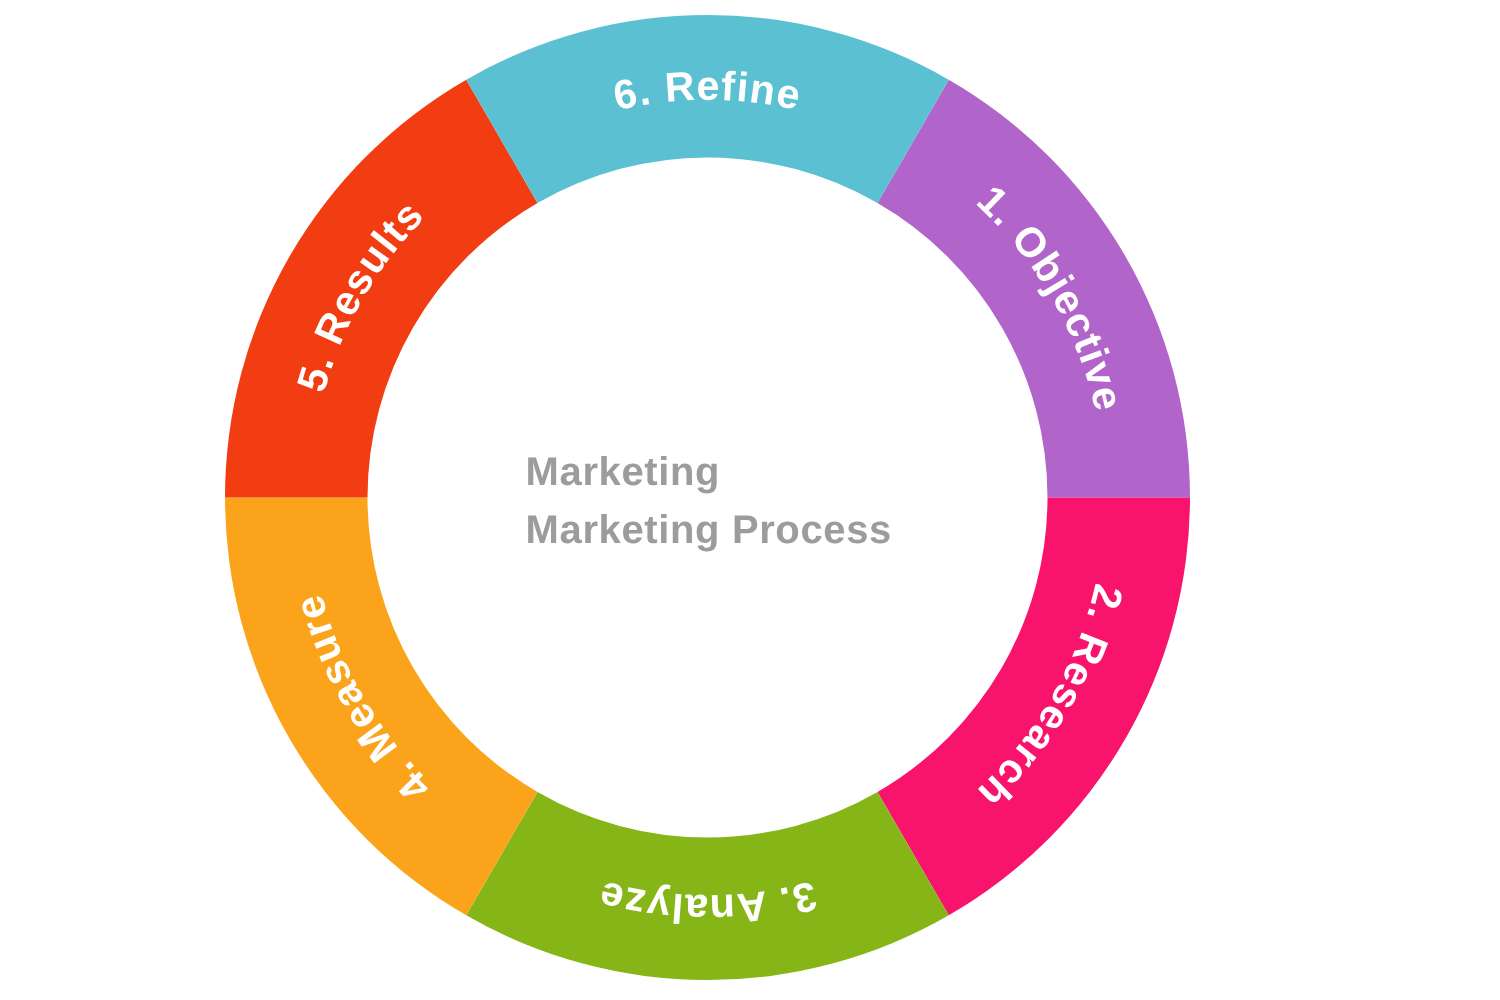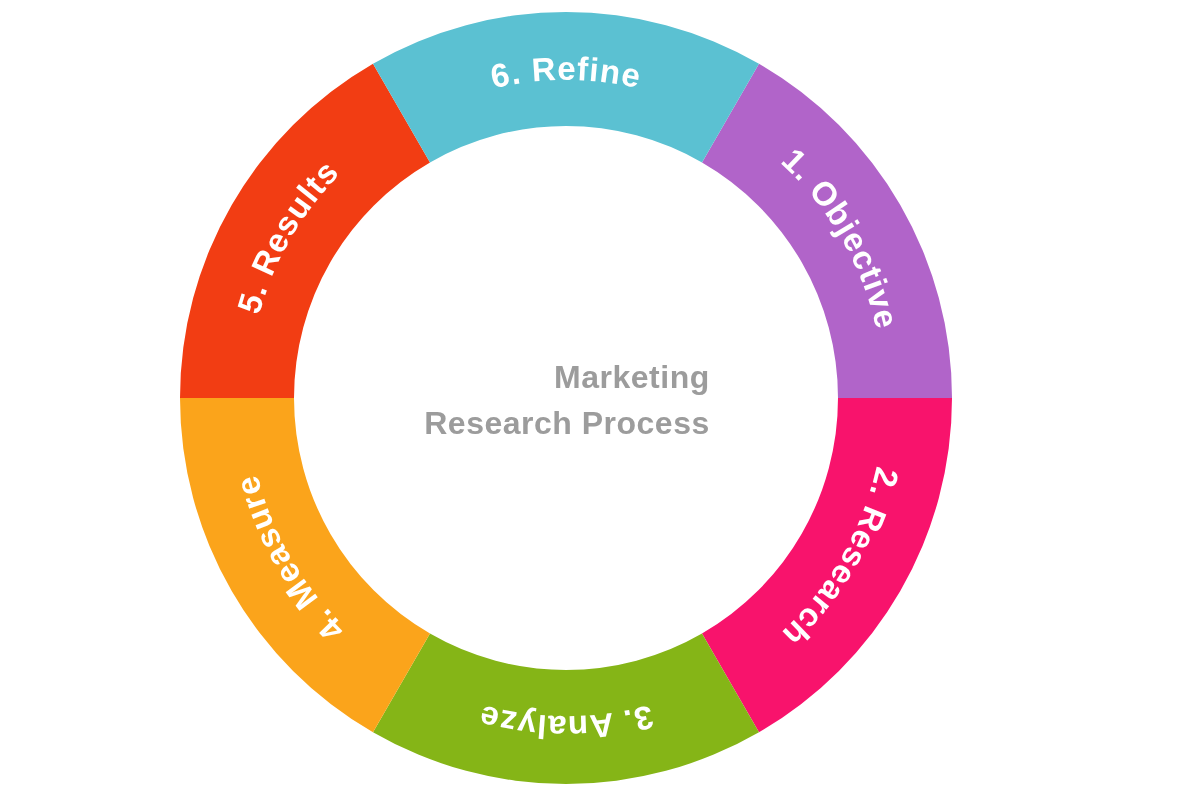--- a/index.html
+++ b/index.html
@@ -27,21 +27,21 @@
     font-weight: 700;
     font-size: 33px;
     letter-spacing: 1px;
     fill: #ffffff;
   }
   .center-title {
     position: absolute;
     left: 567px;
     top: 400px;
     transform: translate(-50%, -50%);
-    text-align: right;
+    text-align: left;
     font-weight: 700;
     font-size: 32px;
     line-height: 46px;
     letter-spacing: 0.5px;
     color: #9c9c9c;
     white-space: nowrap;
     pointer-events: none;
   }
 </style>
 </head>
@@ -60,15 +60,15 @@
       <text class="seg-label" text-anchor="middle"><textPath href="#label-circle" xlink:href="#label-circle" startOffset="75.000%" text-anchor="middle">3. Analyze</textPath></text>
       <path d="M 373.00 732.29 A 386 386 0 0 1 180.00 398.00 L 294.00 398.00 A 272 272 0 0 0 430.00 633.56 Z" fill="#fba41b"></path>
       <text class="seg-label" text-anchor="middle"><textPath href="#label-circle" xlink:href="#label-circle" startOffset="91.667%" text-anchor="middle">4. Measure</textPath></text>
       <path d="M 180.00 398.00 A 386 386 0 0 1 373.00 63.71 L 430.00 162.44 A 272 272 0 0 0 294.00 398.00 Z" fill="#f23d13"></path>
       <text class="seg-label" text-anchor="middle"><textPath href="#label-circle" xlink:href="#label-circle" startOffset="8.333%" text-anchor="middle">5. Results</textPath></text>
       <path d="M 373.00 63.71 A 386 386 0 0 1 759.00 63.71 L 702.00 162.44 A 272 272 0 0 0 430.00 162.44 Z" fill="#5bc1d2"></path>
       <text class="seg-label" text-anchor="middle"><textPath href="#label-circle" xlink:href="#label-circle" startOffset="25.000%" text-anchor="middle">6. Refine</textPath></text>
     </svg>
   <div class="center-title">
     <div>Marketing</div>
-    <div>Research Process</div>
+    <div>Marketing Process</div>
   </div>
 </div>
 
 </body></html>

